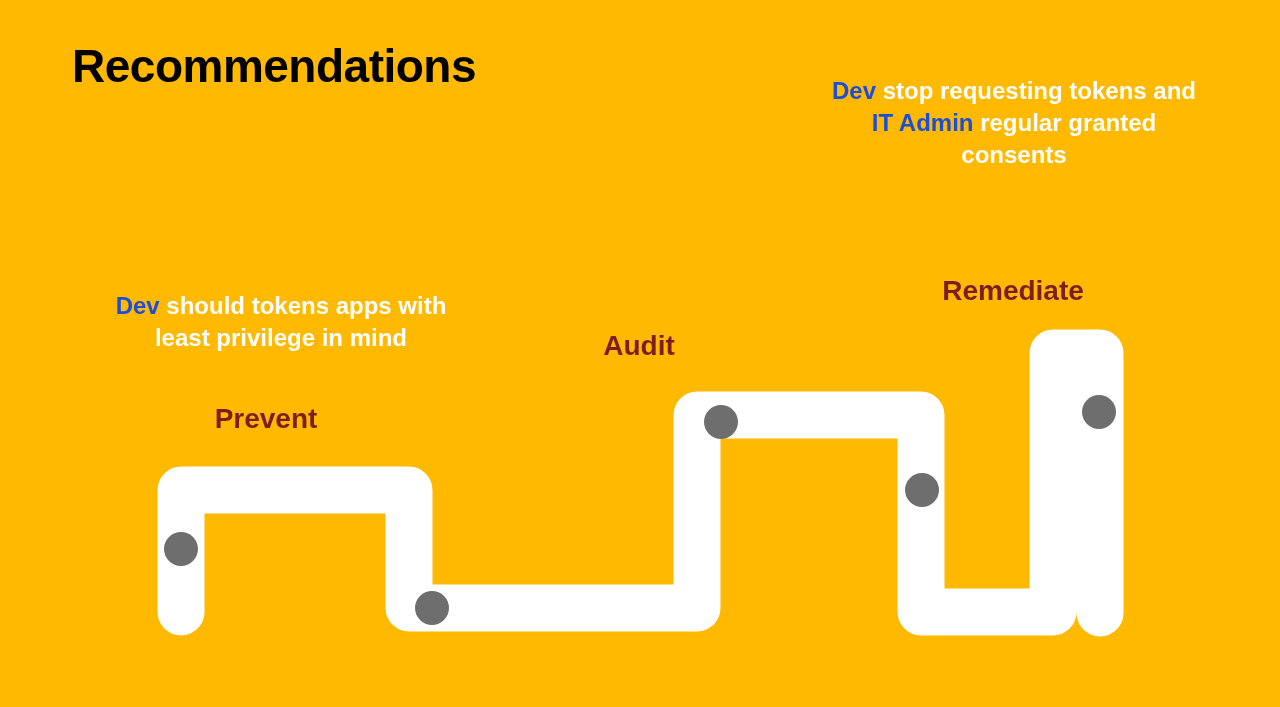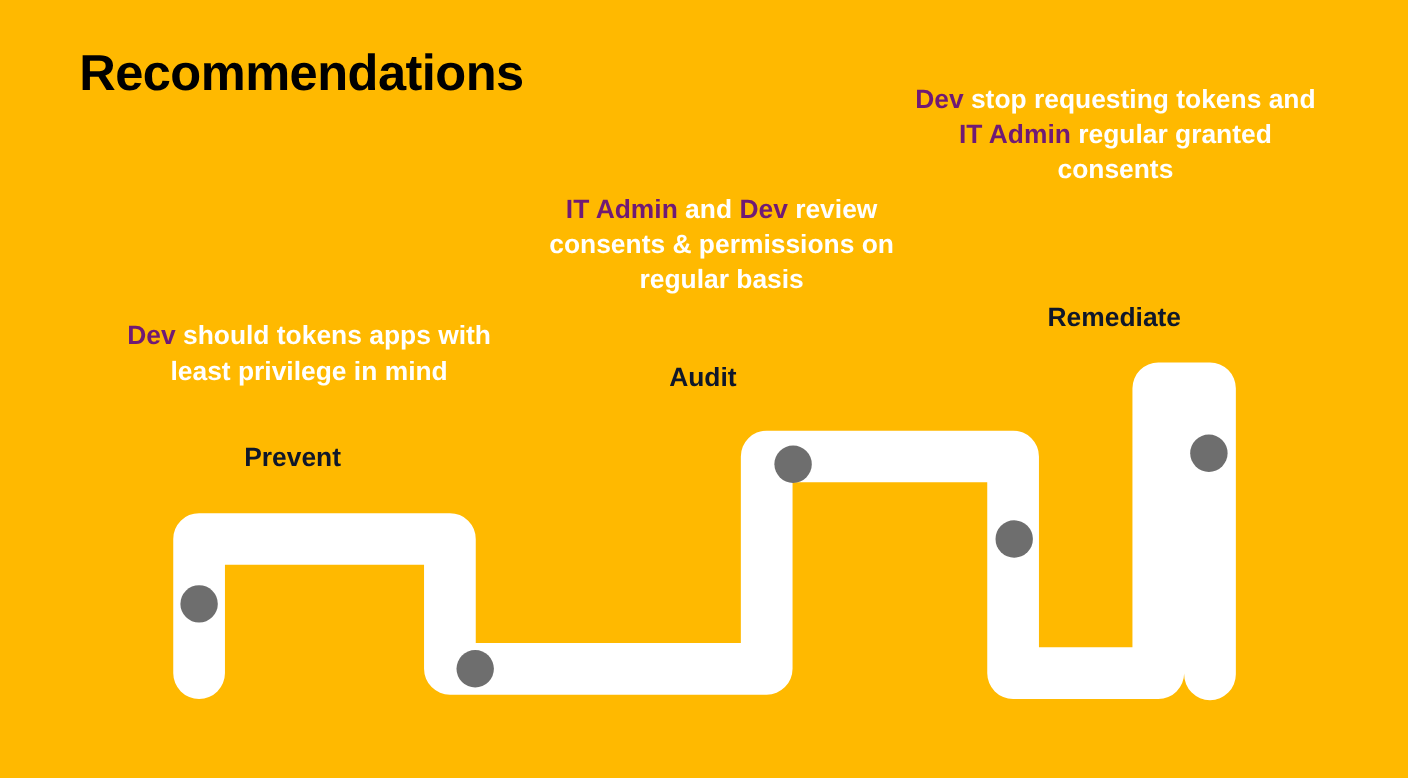--- a/index.html
+++ b/index.html
@@ -42,40 +42,40 @@
     left: 0;
     top: 0;
     width: 1280px;
     height: 707px;
     pointer-events: none;
   }
 
   
   .stage-label {
     position: absolute;
-    font-size: 24px;
+    font-size: 28px;
     font-weight: 700;
-    color: #0f172a;
+    color: #7f1d1d;
     white-space: nowrap;
     text-align: center;
     transform: translateX(-50%);
   }
 
   
   .caption {
     position: absolute;
     font-size: 24px;
     font-weight: 600;
     line-height: 1.34;
     color: #FFFFFF;
     text-align: center;
     transform: translateX(-50%);
   }
   .caption .role {
-    color: #701a75;
+    color: #1d4ed8;
     font-weight: 700;
     margin-top: 16px;
   }
 
   .cap-prevent   { left: 281px; top: 290px;  width: 372px; }
   .cap-audit     { left: 656px; top: 175px;  width: 372px; }
   .cap-remediate { left: 1014px; top: 75px;  width: 372px; }
 
   .lbl-prevent   { left: 266px; top: 403px; }
   .lbl-audit     { left: 639px; top: 330px; text-align: center; }
@@ -113,21 +113,18 @@
   </svg>
 
   <div class="stage-label lbl-prevent">Prevent</div>
   <div class="stage-label lbl-audit">Audit</div>
   <div class="stage-label lbl-remediate">Remediate</div>
 
   <div class="caption cap-prevent">
     <span class="role">Dev</span><span> should tokens apps with least privilege in mind</span>
   </div>
 
-  <div class="caption cap-audit">
-    <span class="role">IT Admin</span><span> and </span><span class="role">Dev</span><span> review consents &amp; permissions on regular basis</span>
-  </div>
 
   <div class="caption cap-remediate">
     <span class="role">Dev</span><span> stop requesting tokens and </span><span class="role">IT Admin</span><span> regular granted consents</span>
   </div>
 
 </div>
 
 </body></html>

